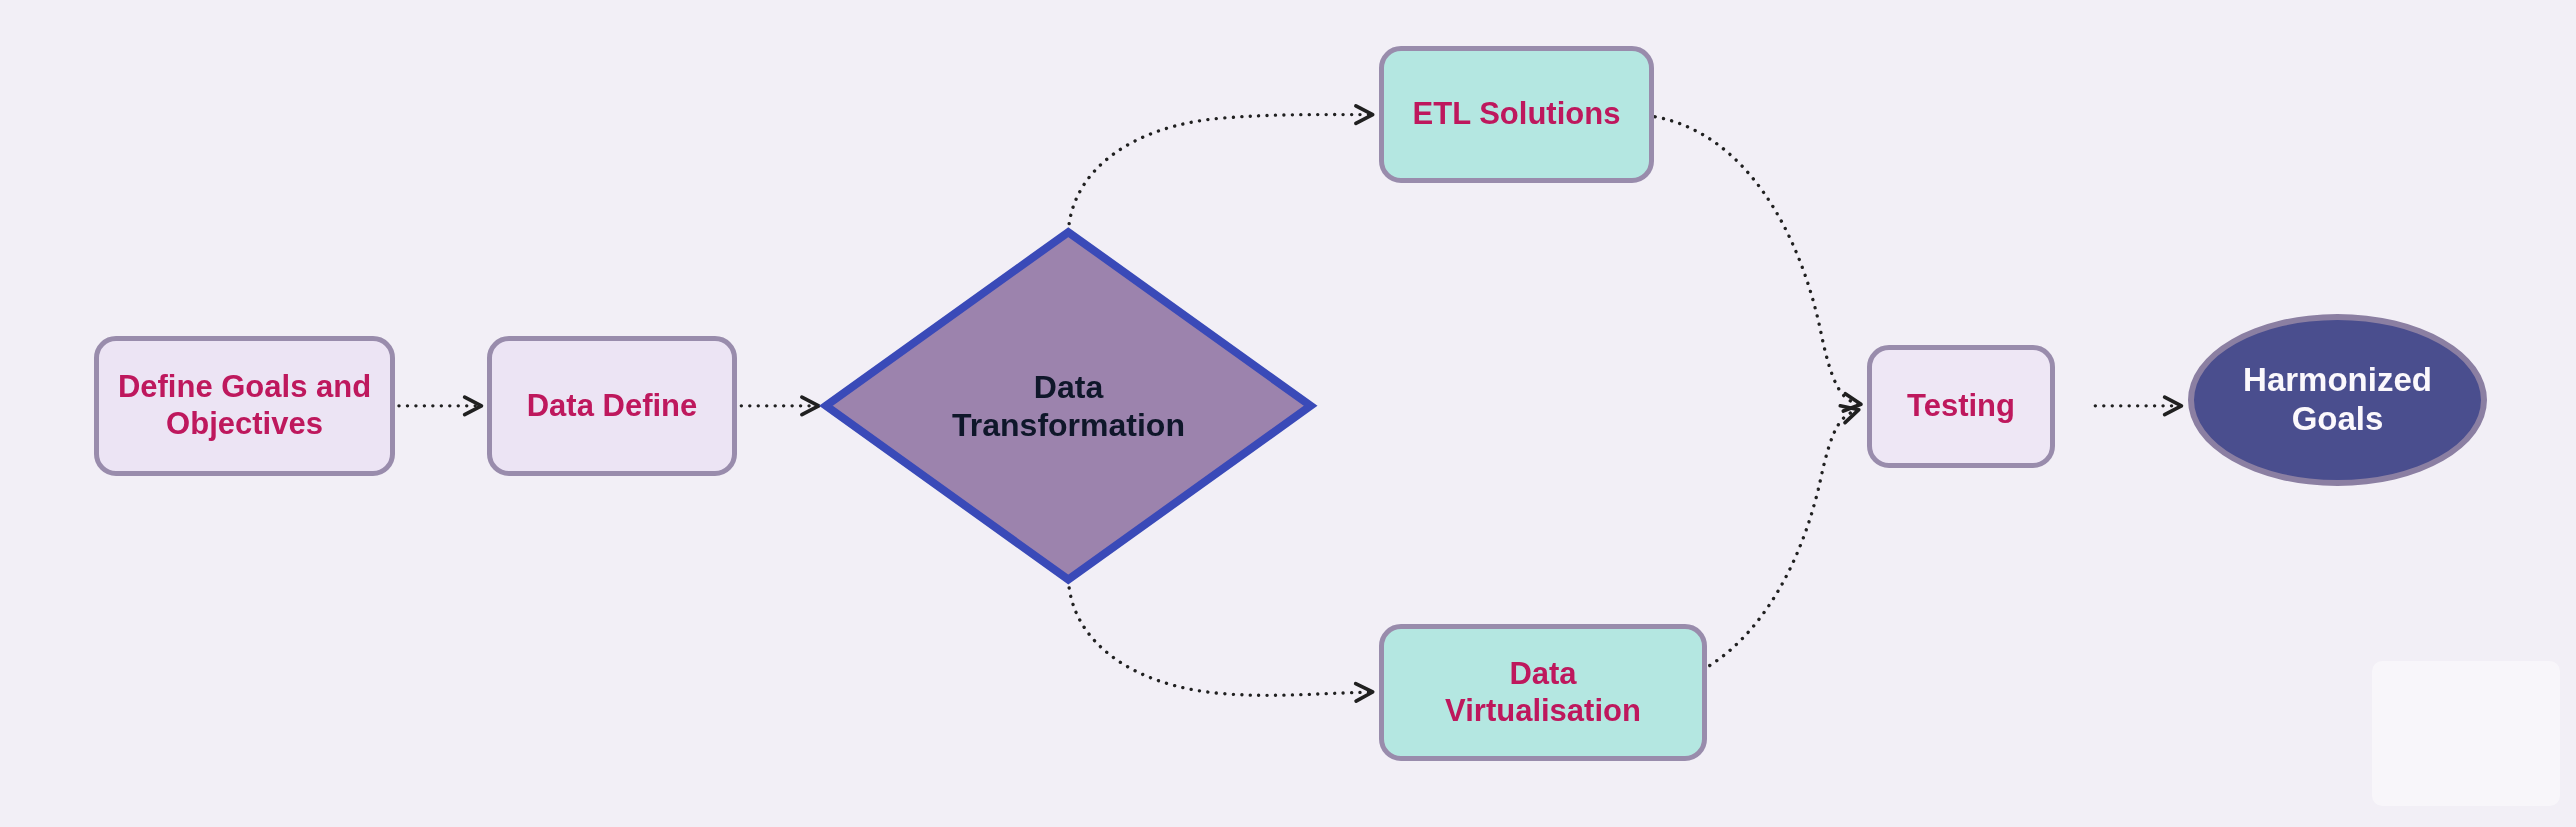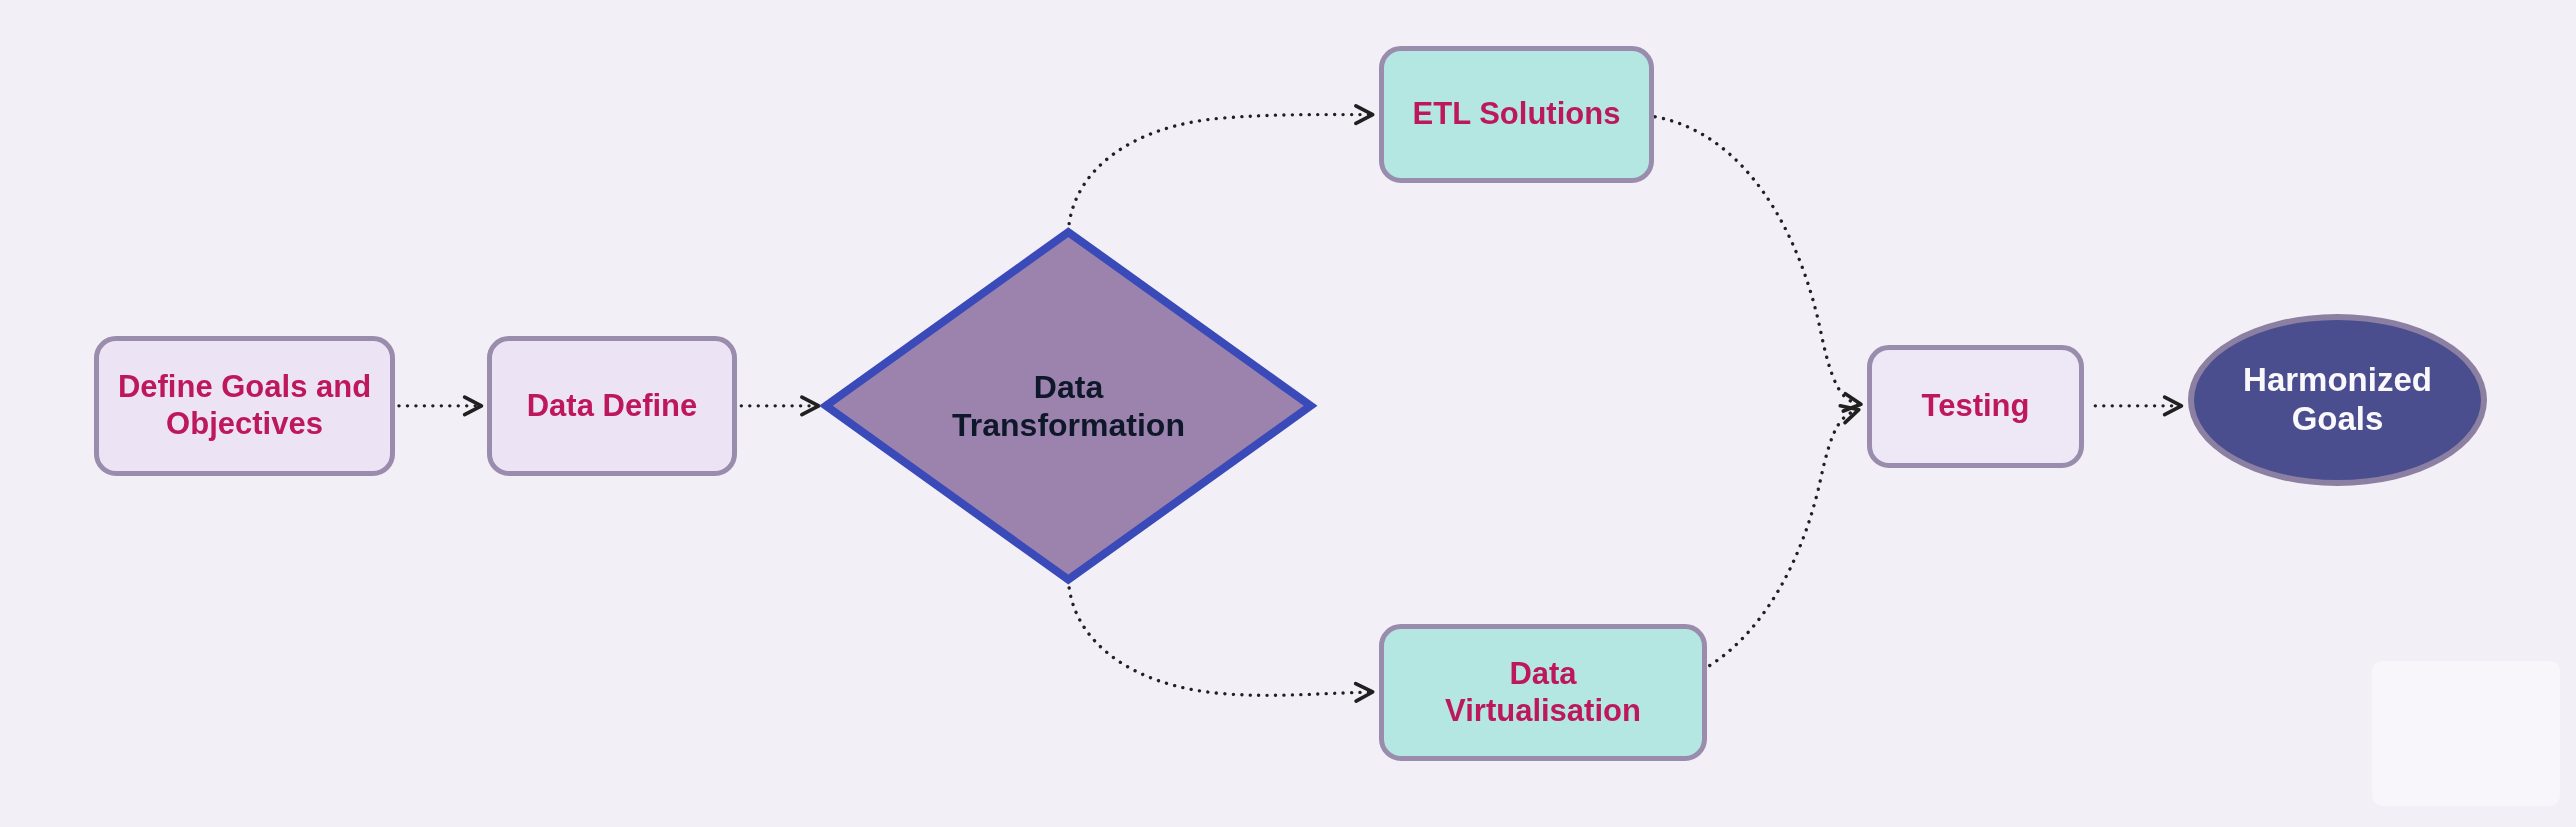--- a/index.html
+++ b/index.html
@@ -111,21 +111,21 @@
   </div>
 
   <div class="node rect-node teal" style="left:1379px; top:46px; width:275px; height:137px;">
     <span class="nowrap">ETL Solutions</span>
   </div>
 
   <div class="node rect-node teal" style="left:1379px; top:624px; width:328px; height:137px;">
     <span class="w330">Data Virtualisation</span>
   </div>
 
-  <div class="node rect-node testing-bg" style="left:1867px; top:345px; width:217px; height:123px;justify-content:center;">
+  <div class="node rect-node testing-bg" style="left:1867px; top:345px; width:188px; height:123px;justify-content:center;">
     <span class="nowrap">Testing</span>
   </div>
 
   <div class="node ellipse-node" style="left:2188px; top:314px; width:299px; height:172px;">
     <span class="w300">Harmonized Goals</span>
   </div>
 
   <div id="watermark-remnant"></div>
 
 </div>

